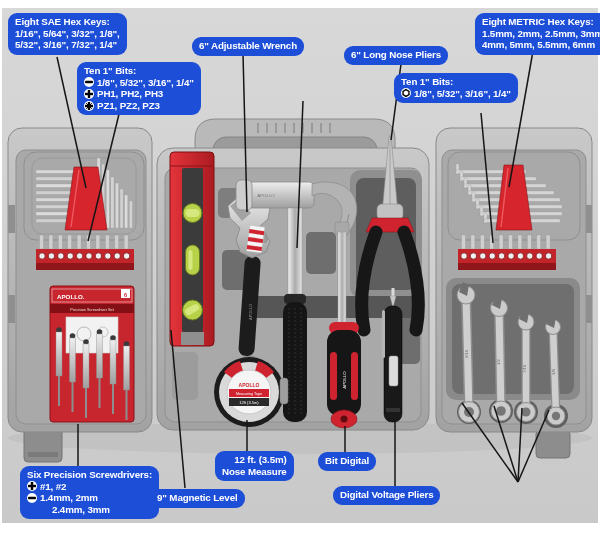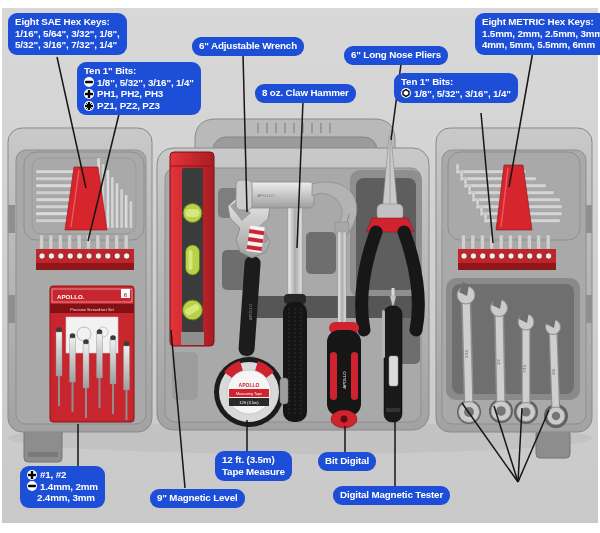--- a/index.html
+++ b/index.html
@@ -4,22 +4,22 @@
 <style>
   html,body{margin:0;padding:0;background:#fff;}
   .stage{position:relative;width:600px;height:533px;background:#fff;overflow:hidden;
          font-family:"Liberation Sans",sans-serif;}
   .photo-svg{position:absolute;left:0;top:0;}
   .callout{position:absolute;background:#1d4ed8;color:#fff;border-radius:9px;
            padding:3px 7px 4px 7px;font-weight:bold;font-size:9.8px;line-height:11.6px;
            letter-spacing:-0.15px;white-space:nowrap;z-index:5;}
   .callout .row{display:flex;align-items:center;gap:3px;}
   .bicon{width:10px;height:10px;flex:0 0 auto;}
-  .indent{margin-left:10px;}
-  .center{text-align:left;}
+  .indent{margin-left:25px;}
+  .center{text-align:right;}
   svg text{font-family:"Liberation Sans",sans-serif;}
 </style>
 </head>
 <body>
 
 <div class="stage">
 
 <svg class="photo-svg" width="600" height="533" viewBox="0 0 600 533">
   <defs>
     <linearGradient id="gBg" x1="0" y1="0" x2="0" y2="1">
@@ -429,23 +429,20 @@
           <path d="M2.2,2.2 L7.8,7.8 M7.8,2.2 L2.2,7.8" stroke="#000" stroke-width="1"></path>
         </svg>
     <span>PZ1, PZ2, PZ3</span>
   </div>
 </div>
 
 <div class="callout" style="left:192px;top:37px">
   <span>6" Adjustable Wrench</span>
 </div>
 
-<div class="callout" style="left:255px;top:84px">
-  <span>8 oz. Claw Hammer</span>
-</div>
 
 <div class="callout" style="left:344px;top:46px">
   <span>6" Long Nose Pliers</span>
 </div>
 
 <div class="callout" style="left:475px;top:13px">
   <div>Eight METRIC Hex Keys:</div>
   <div>1.5mm, 2mm, 2.5mm, 3mm,</div>
   <div>4mm, 5mm, 5.5mm, 6mm</div>
 </div>
@@ -455,20 +452,21 @@
   <div class="row">
     <svg class="bicon" viewBox="0 0 10 10">
           <circle cx="5" cy="5" r="5" fill="#fff"></circle>
           <polygon points="5,1.6 8,3.3 8,6.7 5,8.4 2,6.7 2,3.3" fill="none" stroke="#000" stroke-width="1.4"></polygon>
         </svg>
     <span>1/8", 5/32", 3/16", 1/4"</span>
   </div>
 </div>
 
 <div class="callout" style="left:20px;top:466px">
+  <div>Six Precision Screwdrivers:</div>
   <div class="row">
     <svg class="bicon" viewBox="0 0 10 10">
           <circle cx="5" cy="5" r="5" fill="#fff"></circle>
           <rect x="3.8" y="1" width="2.4" height="8" fill="#000"></rect>
           <rect x="1" y="3.8" width="8" height="2.4" fill="#000"></rect>
         </svg>
     <span>#1, #2</span>
   </div>
   <div class="row">
     <svg class="bicon" viewBox="0 0 10 10">
@@ -479,25 +477,25 @@
   </div>
   <div class="indent">2.4mm, 3mm</div>
 </div>
 
 <div class="callout" style="left:150px;top:489px">
   <span>9" Magnetic Level</span>
 </div>
 
 <div class="callout center" style="left:215px;top:451px">
   <div>12 ft. (3.5m)</div>
-  <div>Tape Measure</div>
+  <div>Nose Measure</div>
 </div>
 
 <div class="callout" style="left:318px;top:452px">
   <span>Bit Digital</span>
 </div>
 
 <div class="callout" style="left:333px;top:486px">
-  <span>Digital Magnetic Tester</span>
+  <span>Digital Voltage Pliers</span>
 </div>
 
 
 </div>
 
 </body></html>

